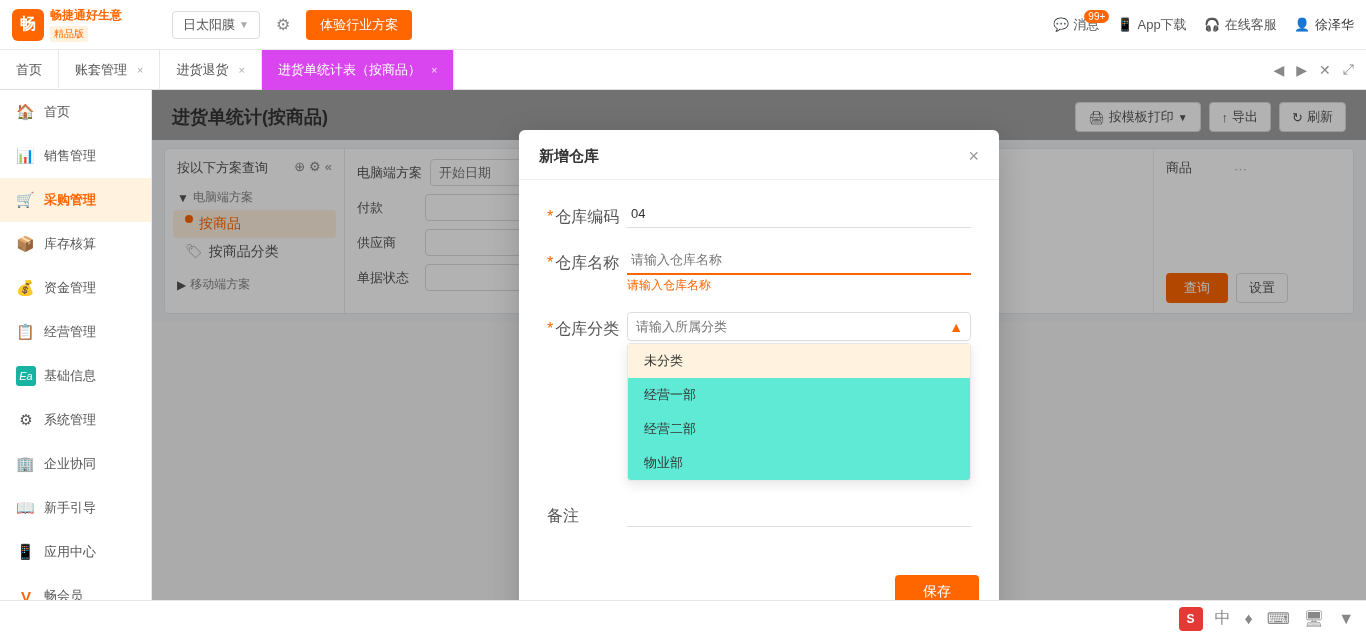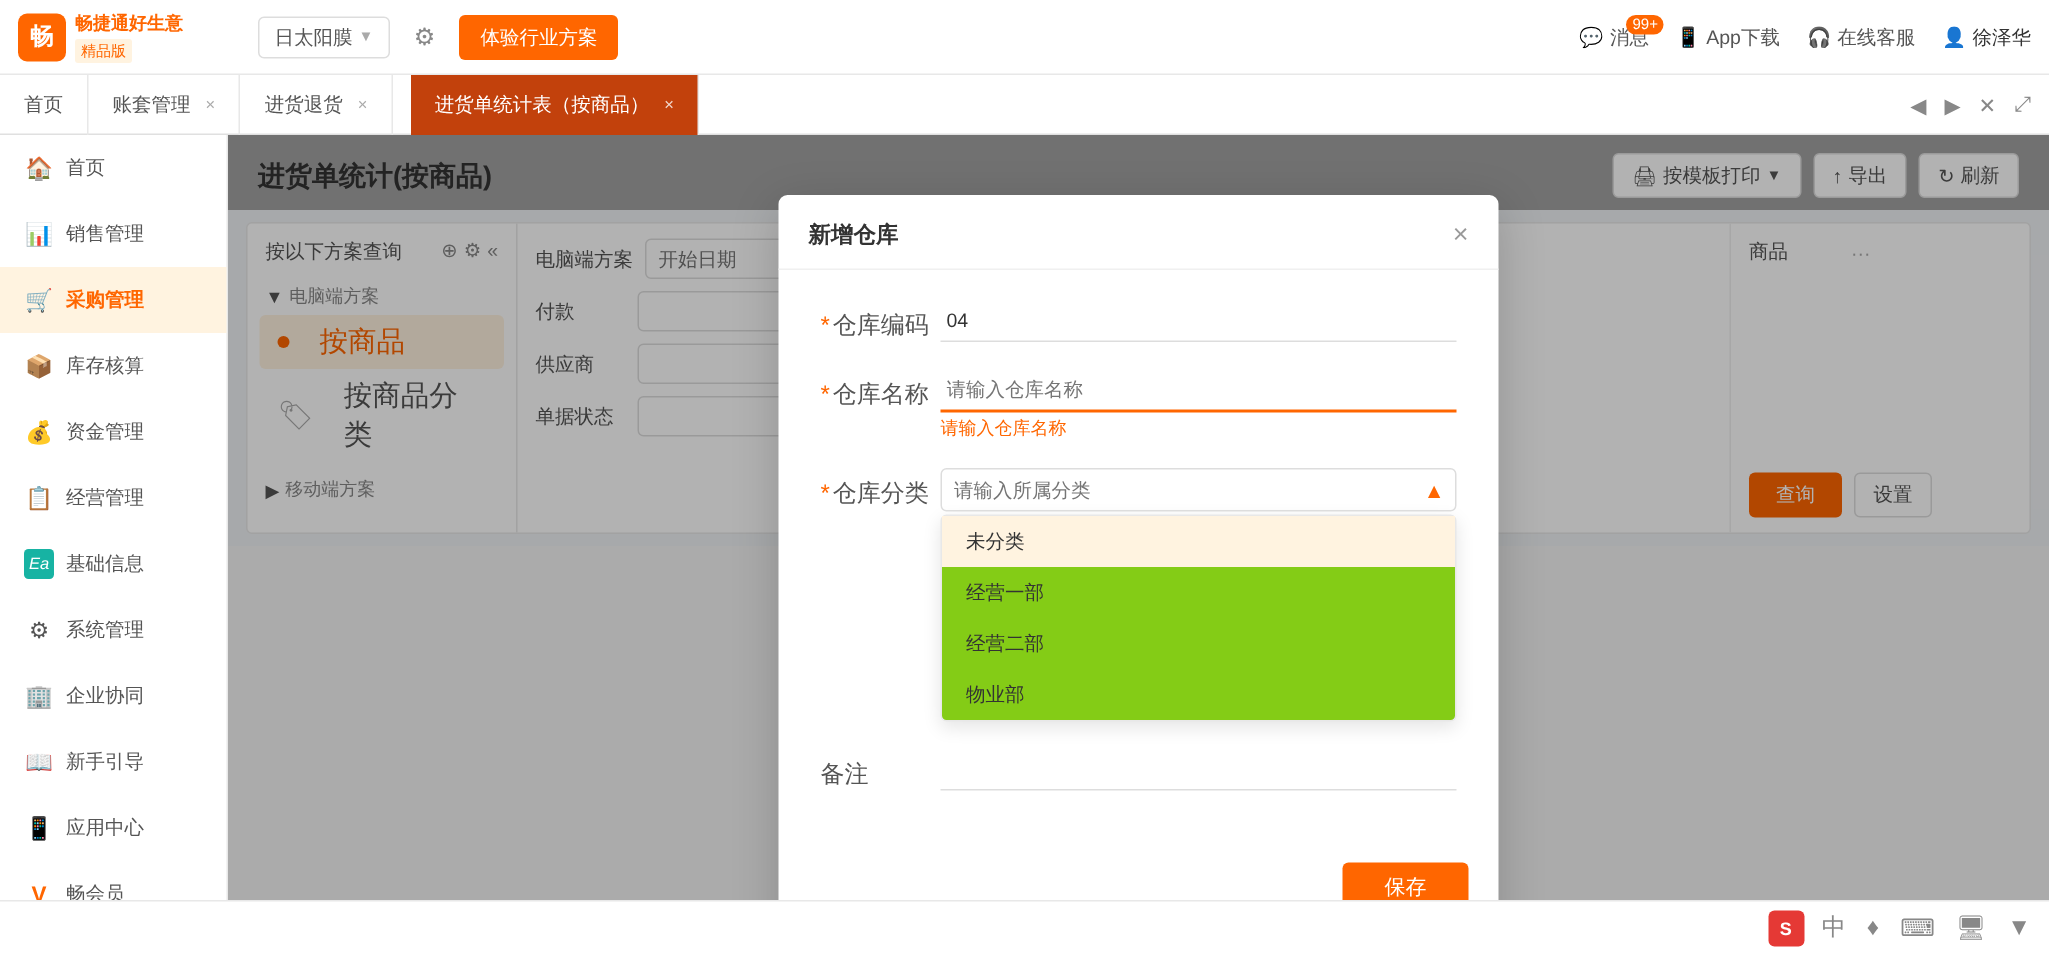--- a/index.html
+++ b/index.html
@@ -14,21 +14,21 @@
     .gear-btn { color: #888; cursor: pointer; font-size: 16px; }
     .trial-btn { background: #f60; color: #fff; border: none; border-radius: 4px; padding: 6px 14px; cursor: pointer; font-size: 13px; }
     .top-right { margin-left: auto; display: flex; align-items: center; gap: 18px; color: #555; font-size: 13px; }
     .top-right-item { display: flex; align-items: center; gap: 4px; cursor: pointer; position: relative; }
     .badge { background: #f60; color: #fff; font-size: 10px; border-radius: 8px; padding: 1px 4px; position: absolute; top: -6px; right: -10px; }
     .user-name { color: #333; }
 
     
     .tab-bar { height: 40px; background: #fff; display: flex; align-items: center; padding: 0 0 0 0; border-bottom: 1px solid #e0e0e0; }
     .tab-item { height: 40px; display: flex; align-items: center; padding: 0 16px; border-right: 1px solid #e8e8e8; font-size: 13px; color: #555; cursor: pointer; gap: 6px; position: relative; }
-    .tab-item.active { color: #fff; background: #c2410c; margin-left: 12px; }
+    .tab-item.active { color: #fff; background: #d946ef; }
     .tab-close { font-size: 11px; color: #aaa; margin-left: 4px; }
     .tab-item.active .tab-close { color: rgba(255,255,255,0.8); }
     .tab-spacer { flex: 1; }
     .tab-controls { display: flex; align-items: center; padding: 0 8px; gap: 4px; }
     .tab-ctrl-btn { color: #888; font-size: 14px; cursor: pointer; padding: 2px 4px; }
 
     
     .main-layout { display: flex; height: calc(636px - 90px); }
 
     
@@ -47,21 +47,21 @@
     .action-btn-primary { background: #f60; color: #fff; border: none; border-radius: 4px; padding: 6px 18px; font-size: 13px; cursor: pointer; }
     .action-btn-outline { border: 1px solid #ddd; background: #fff; border-radius: 4px; padding: 5px 12px; font-size: 13px; cursor: pointer; color: #555; display: flex; align-items: center; gap: 4px; }
 
     
     .query-panel { background: #fff; margin: 8px 12px; border-radius: 4px; border: 1px solid #e8e8e8; display: flex; }
     .filter-sidebar { width: 180px; border-right: 1px solid #e8e8e8; padding: 10px 8px; }
     .filter-header { display: flex; justify-content: space-between; font-size: 13px; color: #555; margin-bottom: 8px; padding: 0 4px; }
     .filter-header-icons { display: flex; gap: 4px; color: #888; }
     .filter-section { margin-bottom: 6px; }
     .filter-section-title { display: flex; align-items: center; gap: 4px; font-size: 12px; color: #888; padding: 4px; cursor: pointer; }
-    .filter-option { display: flex; align-items: center; gap: 20px; padding: 5px 12px; font-size: 19px; cursor: pointer; color: #555; border-radius: 4px; }
+    .filter-option { display: flex; align-items: flex-start; gap: 6px; padding: 5px 12px; font-size: 14px; cursor: pointer; color: #555; border-radius: 4px; }
     .filter-option.active { color: #f60; background: #fff3e0; }
     .filter-option .dot { width: 8px; height: 8px; border-radius: 50%; background: #f60; }
     .filter-content { flex: 1; padding: 10px 12px; }
     .filter-row { display: flex; align-items: center; gap: 8px; margin-bottom: 8px; }
     .filter-label { font-size: 13px; color: #555; white-space: nowrap; min-width: 60px; }
     .filter-input { border: 1px solid #ddd; border-radius: 4px; padding: 5px 8px; font-size: 13px; color: #555; width: 160px; }
     .filter-select { border: 1px solid #ddd; border-radius: 4px; padding: 5px 8px; font-size: 13px; color: #555; width: 160px; appearance: none; background: #fff; }
 
     
     .overlay { position: absolute; top: 0; left: 0; right: 0; bottom: 0; background: rgba(0,0,0,0.3); z-index: 100; display: flex; align-items: flex-start; justify-content: center; padding-top: 40px; }
@@ -76,21 +76,21 @@
     .form-label { font-size: 16px; color: #555; min-width: 80px; padding-top: 7px; }
     .form-label.required::before { content: '*'; color: #f60; margin-right: 2px; }
     .form-field { flex: 1; }
     .form-input { width: 100%; border: none; border-bottom: 1px solid #ddd; padding: 6px 4px; font-size: 13px; color: #333; outline: none; background: transparent; }
     .form-input.error { border-bottom: 2px solid #f60; }
     .error-msg { color: #f60; font-size: 12px; margin-top: 2px; }
     .select-wrapper { position: relative; }
     .select-wrapper .chevron { position: absolute; right: 8px; top: 50%; transform: translateY(-50%); color: #f60; font-size: 14px; cursor: pointer; }
 
     
-    .dropdown-list { background: #84cc16; border: 1px solid #e8e8e8; border-radius: 4px; box-shadow: 0 4px 12px rgba(0,0,0,0.1); margin-top: 2px; }
+    .dropdown-list { background: #5eead4; border: 1px solid #e8e8e8; border-radius: 4px; box-shadow: 0 4px 12px rgba(0,0,0,0.1); margin-top: 2px; }
     .dropdown-item { padding: 8px 16px; font-size: 13px; color: #333; cursor: pointer; }
     .dropdown-item.highlighted { background: #fff3e0; color: #333; }
 
     
     .dialog-footer { padding: 10px 20px 18px; display: flex; justify-content: flex-end; gap: 10px; }
     .btn-save { background: #f60; color: #fff; border: none; border-radius: 4px; padding: 8px 28px; font-size: 14px; cursor: pointer; }
 
     
     .bottom-bar { position: fixed; bottom: 0; left: 0; right: 0; height: 36px; background: #fff; border-top: 1px solid #e8e8e8; display: flex; align-items: center; justify-content: flex-end; padding: 0 12px; gap: 12px; z-index: 200; }
     .bottom-icons { display: flex; align-items: center; gap: 14px; }

